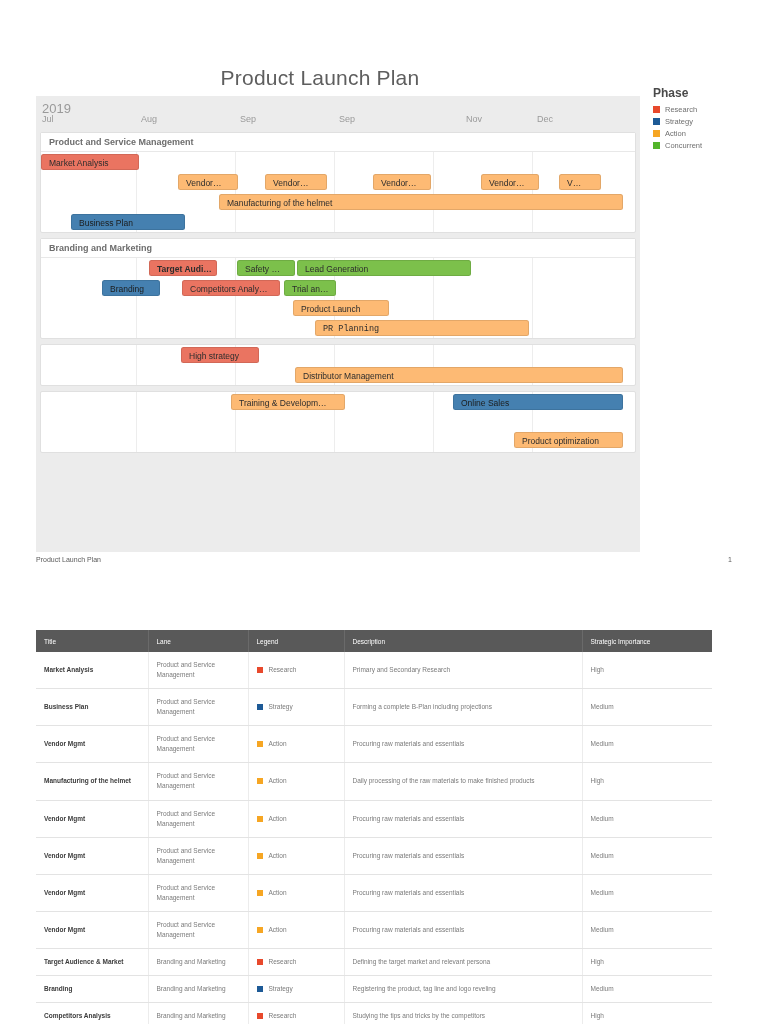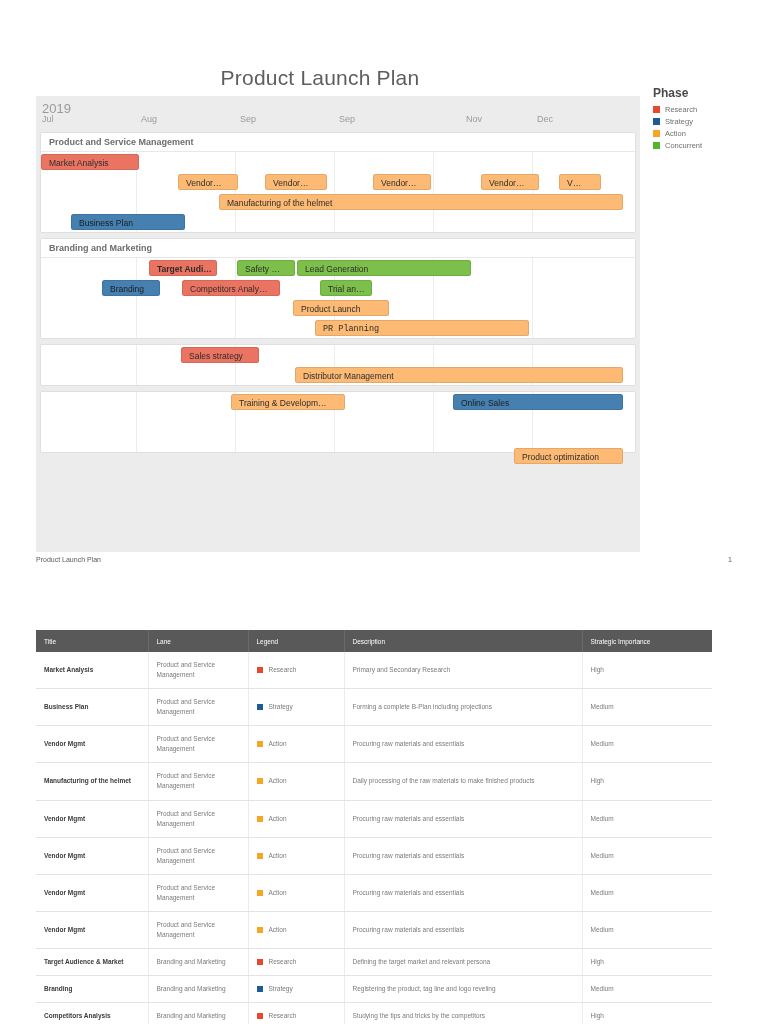--- a/index.html
+++ b/index.html
@@ -153,46 +153,46 @@
             <div class="gridline" style="left: 95px;"></div>
             <div class="gridline" style="left: 194px;"></div>
             <div class="gridline" style="left: 293px;"></div>
             <div class="gridline" style="left: 392px;"></div>
             <div class="gridline" style="left: 491px;"></div>
             <div class="task research" style="left: 108px; width: 68px; top: 2px; font-weight: bold;">Target Audi…</div>
             <div class="task concurrent" style="left: 196px; width: 58px; top: 2px;">Safety …</div>
             <div class="task concurrent" style="left: 256px; width: 174px; top: 2px;">Lead Generation</div>
             <div class="task strategy" style="left: 61px; width: 58px; top: 22px;">Branding</div>
             <div class="task research" style="left: 141px; width: 98px; top: 22px;">Competitors Analy…</div>
-            <div class="task concurrent" style="left: 243px; width: 52px; top: 22px; margin-left: 36px;">Trial an…</div>
+            <div class="task concurrent" style="left: 243px; width: 52px; top: 22px;">Trial an…</div>
             <div class="task action" style="left: 252px; width: 96px; top: 42px;">Product Launch</div>
             <div class="task action" style="left: 274px; width: 214px; top: 62px; font-family: Liberation Mono, monospace;">PR Planning</div>
           </div>
         </div>
         <div class="swimlane">
           <div class="lane-body" style="height: 40px;">
             <div class="gridline" style="left: 95px;"></div>
             <div class="gridline" style="left: 194px;"></div>
             <div class="gridline" style="left: 293px;"></div>
             <div class="gridline" style="left: 392px;"></div>
             <div class="gridline" style="left: 491px;"></div>
-            <div class="task research" style="left: 140px; width: 78px; top: 2px;">Sales strategy</div>
+            <div class="task research" style="left: 140px; width: 78px; top: 2px;">High strategy</div>
             <div class="task action" style="left: 254px; width: 328px; top: 22px;">Distributor Management</div>
           </div>
         </div>
         <div class="swimlane">
           <div class="lane-body" style="height: 60px;">
             <div class="gridline" style="left: 95px;"></div>
             <div class="gridline" style="left: 194px;"></div>
             <div class="gridline" style="left: 293px;"></div>
             <div class="gridline" style="left: 392px;"></div>
             <div class="gridline" style="left: 491px;"></div>
             <div class="task action" style="left: 190px; width: 114px; top: 2px;">Training &amp; Developm…</div>
             <div class="task strategy" style="left: 412px; width: 170px; top: 2px;">Online Sales</div>
-            <div class="task action" style="left: 473px; width: 109px; top: 56px;">Product optimization</div>
+            <div class="task action" style="left: 473px; width: 109px; top: 40px;">Product optimization</div>
           </div>
         </div>
       </div>
   </div>
 
   <div class="legend">
     <div class="legend-title">Phase</div>
     <div id="legend-rows">
         <div class="legend-row">
           <span class="legend-swatch" style="background: rgb(232, 73, 44);"></span>

